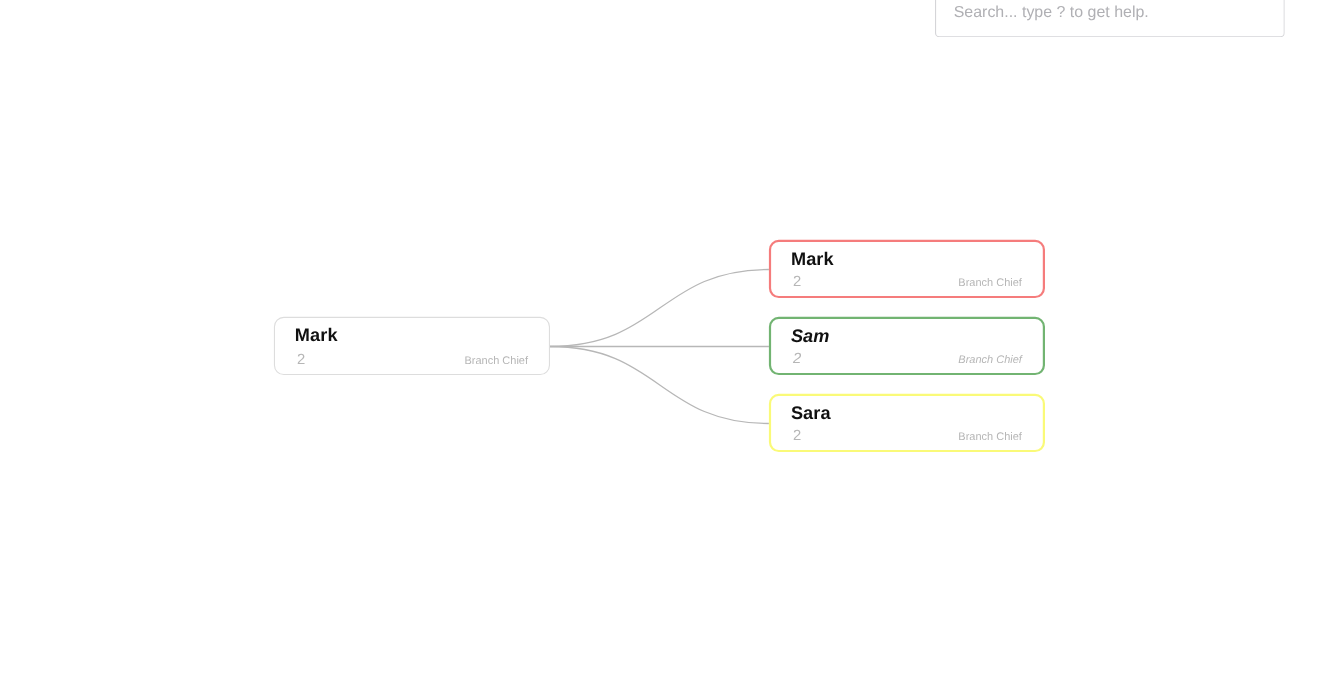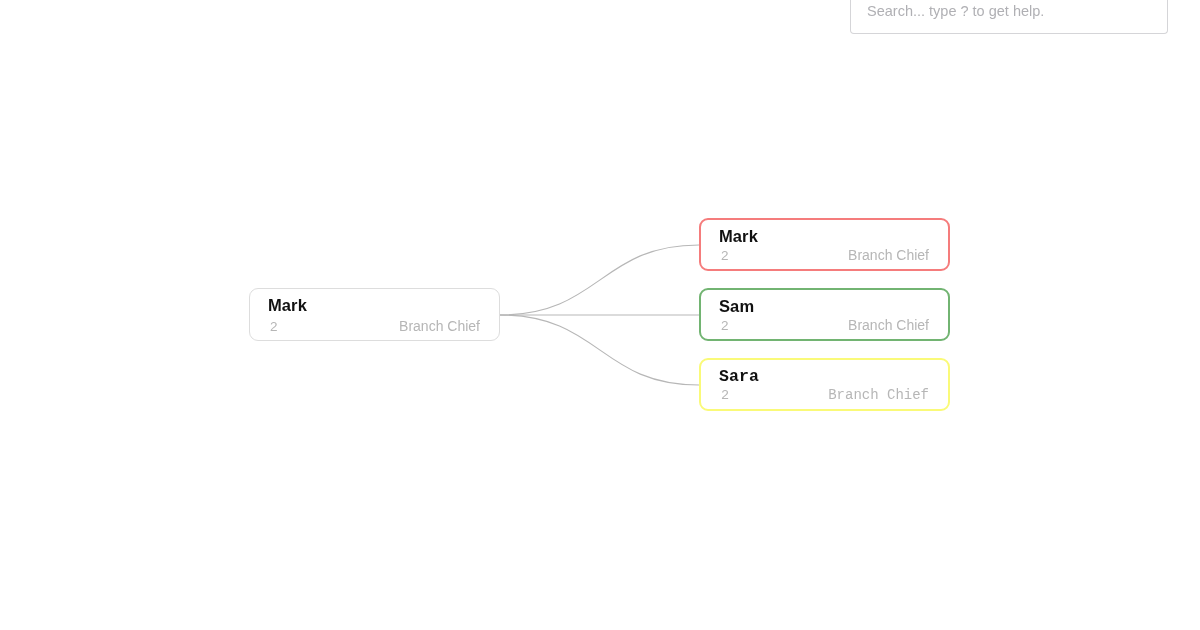--- a/index.html
+++ b/index.html
@@ -79,21 +79,21 @@
     left: 20px;
     bottom: 6px;
     font-size: 13.5px;
     color: #b6b6b6;
     white-space: nowrap;
   }
   .node-role {
     position: absolute;
     right: 19px;
     bottom: 6px;
-    font-size: 14px;
+    font-size: 10px;
     color: #b6b6b6;
     white-space: nowrap;
   }
 
   
   #node-root {
     left: 249px;
     top: 288px;
     width: 251px;
     height: 53px;
@@ -126,23 +126,23 @@
   <span class="node-count">2</span>
   <span class="node-role">Branch Chief</span>
 </div>
 
 <div class="node node-child" id="node-child-0" style="border-color: rgb(245, 124, 124);">
   <span class="node-title">Mark</span>
   <span class="node-count">2</span>
   <span class="node-role">Branch Chief</span>
 </div>
 
-<div class="node node-child" id="node-child-1" style="border-color: rgb(114, 180, 114);">
+<div class="node node-child" id="node-child-1" style="border-color: rgb(114, 180, 114); font-style: italic;">
   <span class="node-title">Sam</span>
   <span class="node-count">2</span>
   <span class="node-role">Branch Chief</span>
 </div>
 
-<div class="node node-child" id="node-child-2" style="border-color: rgb(250, 250, 120); font-family: Liberation Mono, monospace;">
+<div class="node node-child" id="node-child-2" style="border-color: rgb(250, 250, 120);">
   <span class="node-title">Sara</span>
   <span class="node-count">2</span>
   <span class="node-role">Branch Chief</span>
 </div>
 
 </body></html>

